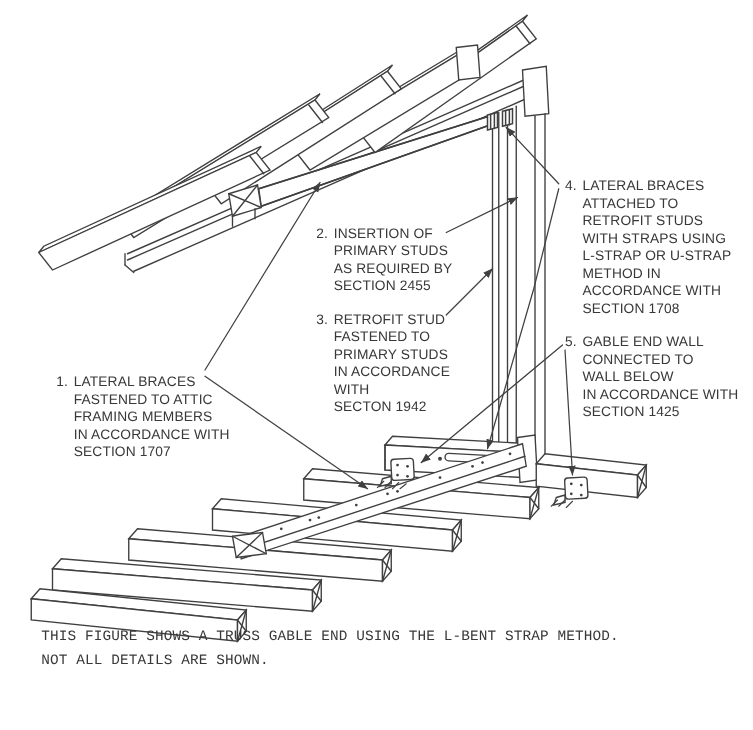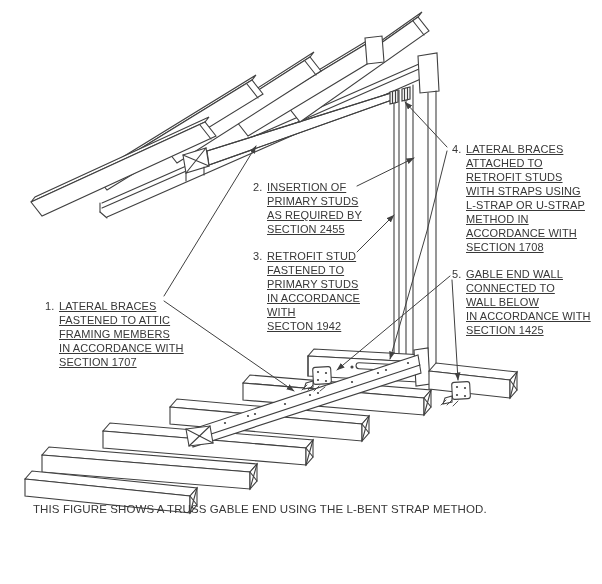--- a/index.html
+++ b/index.html
@@ -3,23 +3,23 @@
 <meta charset="utf-8">
 <style>
   html,body{margin:0;padding:0;background:#fff;}
   #stage{
     position:relative;width:602px;height:584px;background:#fff;overflow:hidden;
     font-family:"Liberation Sans","DejaVu Sans",sans-serif;color:#383838;
   }
   #drawing{position:absolute;left:0;top:0;}
   .note{position:absolute;display:flex;font-size:11px;line-height:14px;letter-spacing:.1px;}
   .note .num{width:14px;flex:0 0 14px;}
-  .note .body{white-space:pre-line;text-decoration:underline;}
+  .note .body{white-space:pre-line;}
   .caption{position:absolute;left:33px;top:500px;font-size:11.5px;letter-spacing:.1px;}
-  .caption div{height:19px;line-height:19px;white-space:nowrap;}
+  .caption div{height:19px;line-height:19px;white-space:nowrap;font-family:Liberation Mono, monospace;}
 </style>
 </head>
 <body>
 
 <div id="stage">
 
   <svg id="drawing" width="602" height="584" viewBox="0 0 602 584">
     <defs>
       <marker id="arr" markerWidth="9" markerHeight="8" refX="7.5" refY="3" orient="auto">
         <path d="M0,0 L8,3 L0,6 Z" fill="#404040"></path>
@@ -262,15 +262,16 @@
     <span class="num">5.</span>
     <span class="body">GABLE END WALL
 CONNECTED TO
 WALL BELOW
 IN ACCORDANCE WITH
 SECTION 1425</span>
   </div>
 
   <div class="caption">
     <div>THIS FIGURE SHOWS A TRUSS GABLE END USING THE L-BENT STRAP METHOD.</div>
+    <div>NOT ALL DETAILS ARE SHOWN.</div>
   </div>
 
 </div>
 
 </body></html>

